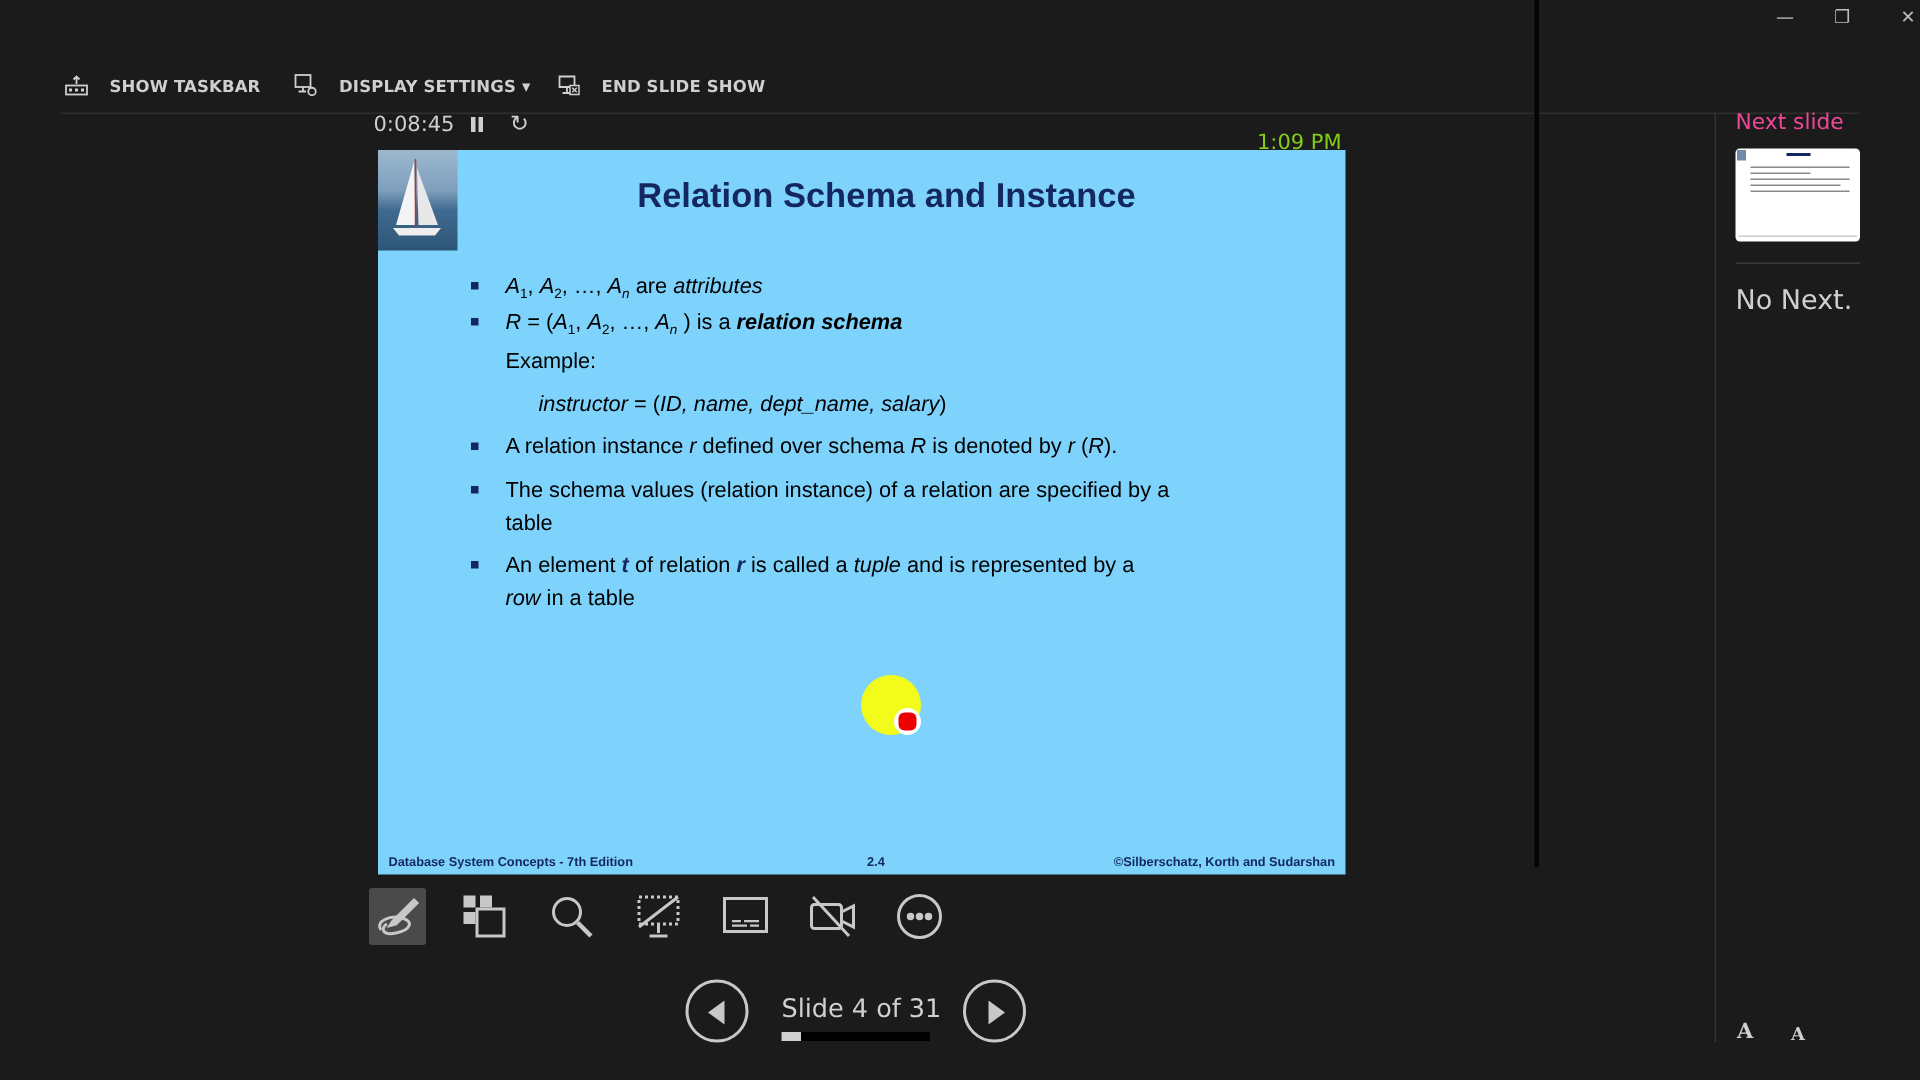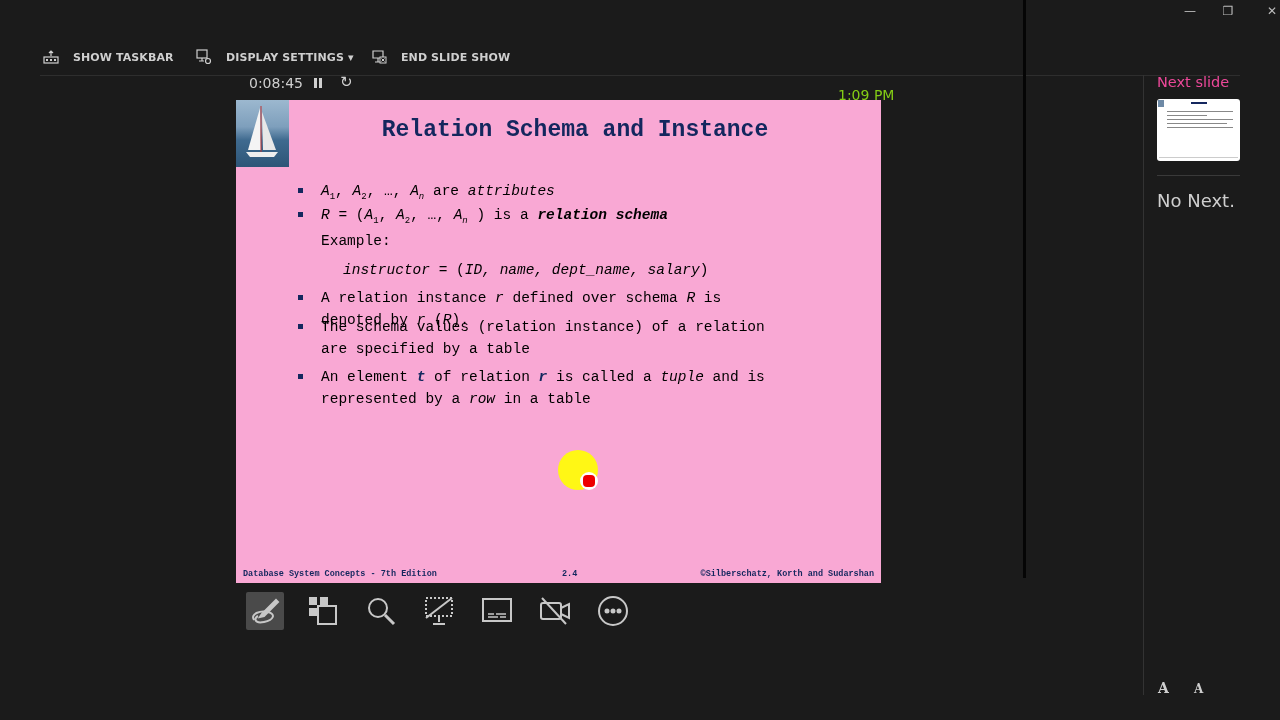--- a/index.html
+++ b/index.html
@@ -25,21 +25,21 @@
 
     
     .timer { position: absolute; left: 249px; top: 75px; font-size: 14px; color: #cfcfcf; }
     .pause-btn { position: absolute; left: 312px; top: 76px; width: 12px; height: 14px; cursor: pointer; }
     .pause-btn::before, .pause-btn::after { content: ""; position: absolute; top: 2px; width: 3px; height: 10px; background: #cfcfcf; }
     .pause-btn::before { left: 2px; } .pause-btn::after { left: 7px; }
     .restart-btn { position: absolute; left: 340px; top: 73px; font-size: 15px; color: #cfcfcf; cursor: pointer; }
     .clock { position: absolute; left: 838px; top: 63px; font-size: 14px; color: #84cc16; margin-top: 24px; }
 
     
-    .slide { position: absolute; left: 236px; top: 100px; width: 645px; height: 483px; background: #f9a8d4; font-family: Liberation Mono, monospace; color: #000; overflow: hidden; }
+    .slide { position: absolute; left: 252px; top: 100px; width: 645px; height: 483px; background: #7dd3fc; font-family: Liberation Sans, sans-serif; color: #000; overflow: hidden; }
     .slide-img { position: absolute; left: 0; top: 0; width: 53px; height: 67px; background: linear-gradient(180deg, #9cb8cf 0%, #7e9fbc 40%, #3f6a8f 60%, #2d5577 100%); }
     .slide-title { position: absolute; left: 0; width: 678px; top: 17px; text-align: center; font-size: 23px; font-weight: bold; color: #14275e; }
     .bullets { position: absolute; left: 60px; top: 80px; font-size: 14.5px; line-height: 22px; width: 470px; }
     .bullet { position: relative; padding-left: 25px; margin-bottom: 6px; }
     .bullet::before { content: ""; position: absolute; left: 2px; top: 8px; width: 5px; height: 5px; background: #14275e; }
     .bullet.nobullet::before { display: none; }
     .b1 { position: absolute; top: 0; } .b2 { position: absolute; top: 24px; text-align: right; }
     .b3 { position: absolute; top: 50px; } .b4 { position: absolute; top: 79px; padding-left: 47px; }
     .b5 { position: absolute; top: 107px; } .b6 { position: absolute; top: 136px; width: 470px; }
     .b7 { position: absolute; top: 186px; width: 470px; }
@@ -216,20 +216,28 @@
     <div class="tool">
       <svg viewBox="0 0 34 34">
           <circle cx="17" cy="17" r="14"></circle>
           <circle cx="11" cy="17" r="1.5" fill="#c8c8c8"></circle>
           <circle cx="17" cy="17" r="1.5" fill="#c8c8c8"></circle>
           <circle cx="23" cy="17" r="1.5" fill="#c8c8c8"></circle>
         </svg>
     </div>
   </div>
 
+  <div class="nav">
+    <div class="nav-btn nav-prev"></div>
+    <div class="slide-counter">Slide 4 of 31</div>
+    <div class="progress">
+      <div class="progress-fill" style="width:12.9%"></div>
+    </div>
+    <div class="nav-btn nav-next"></div>
+  </div>
 
   <div class="next-label">Next slide</div>
   <div class="next-thumb">
     <div class="ti"></div>
     <div class="tt"></div>
     <div class="tl" style="top:12px;width:66px"></div>
     <div class="tl" style="top:16px;width:40px"></div>
     <div class="tl" style="top:20px;width:66px"></div>
     <div class="tl" style="top:24px;width:60px"></div>
     <div class="tl" style="top:28px;width:66px"></div>

